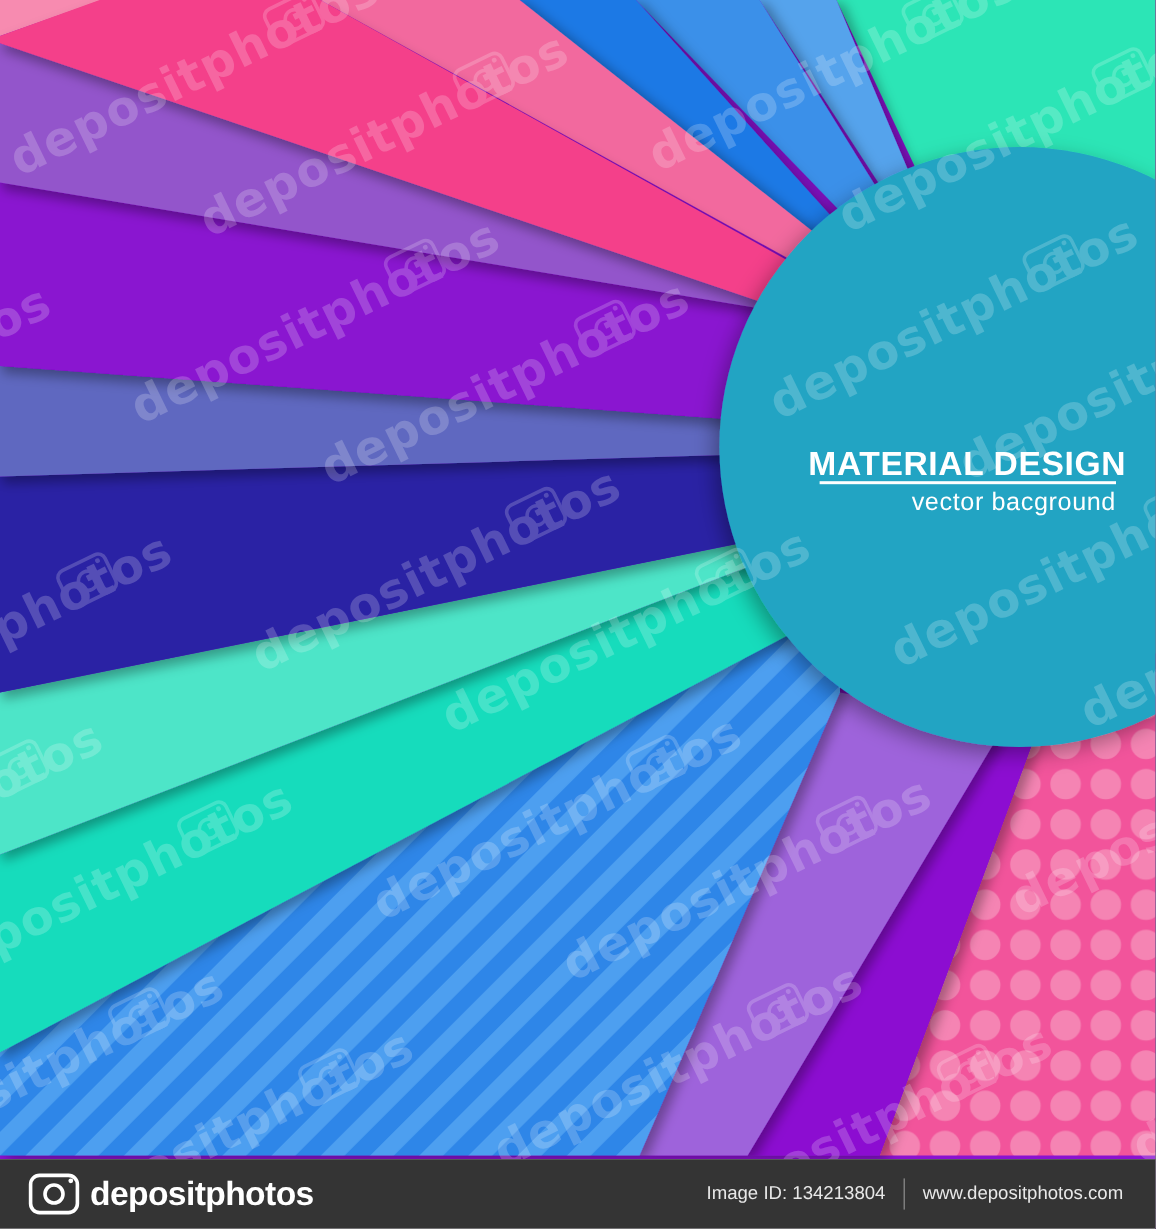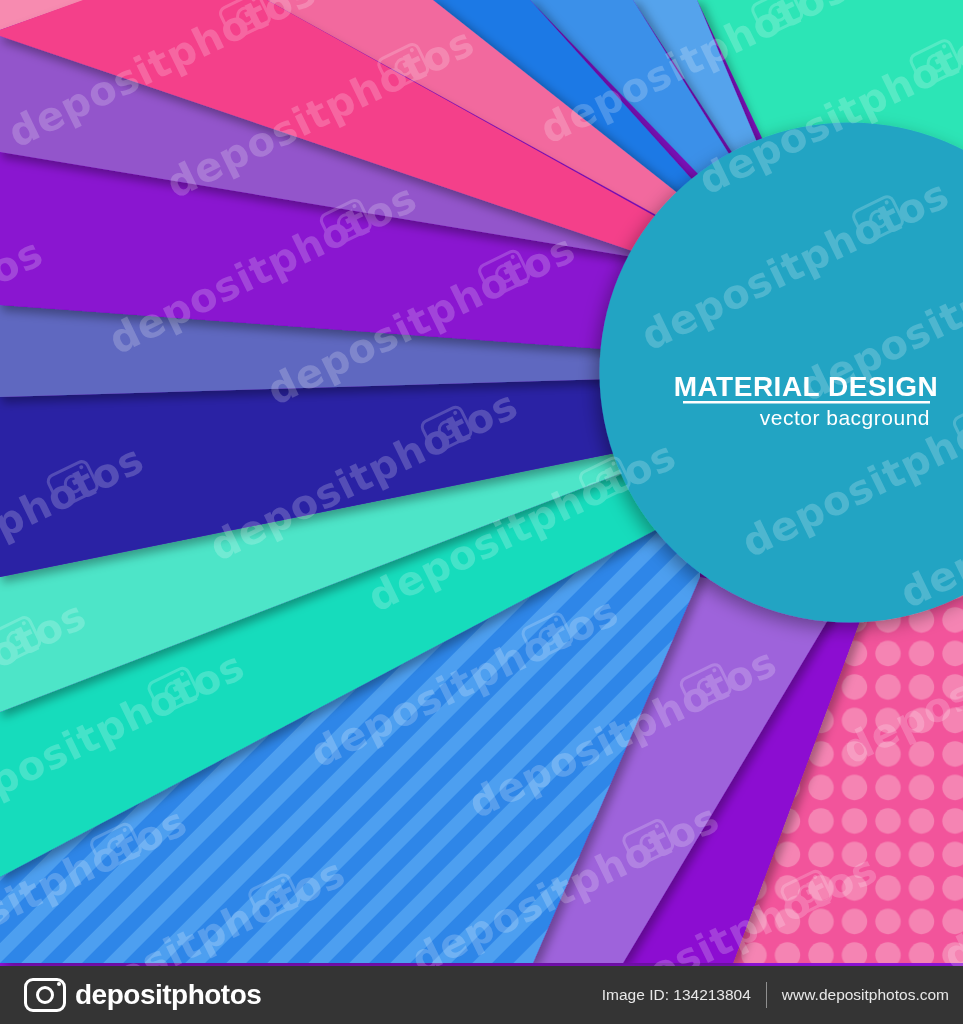--- a/index.html
+++ b/index.html
@@ -45,21 +45,21 @@
   }
   .logo-cam::after{
     content:'';position:absolute;left:50%;top:50%;width:12px;height:12px;
     margin:-9px 0 0 -9px;border:3.5px solid #fff;border-radius:50%;
   }
   .logo-cam::before{
     content:'';position:absolute;right:2px;top:1px;width:4px;height:4px;
     background:#fff;border-radius:50%;
   }
   .logo-text{font-size:28px;font-weight:bold;letter-spacing:-0.5px;}
-  .footer-right{display:flex;align-items:center;gap:15px;padding-right:14px;}
+  .footer-right{display:flex;align-items:center;gap:15px;padding-right:27px;}
   .footer-meta{font-size:15.5px;color:#E8E8E8;}
   .footer-divider{width:1px;height:26px;background:#8f8f8f;}
 </style>
 </head>
 <body>
 
 <div class="stage">
 
   <div class="art-clip">
     <svg width="963" height="966" viewBox="0 0 963 966">

